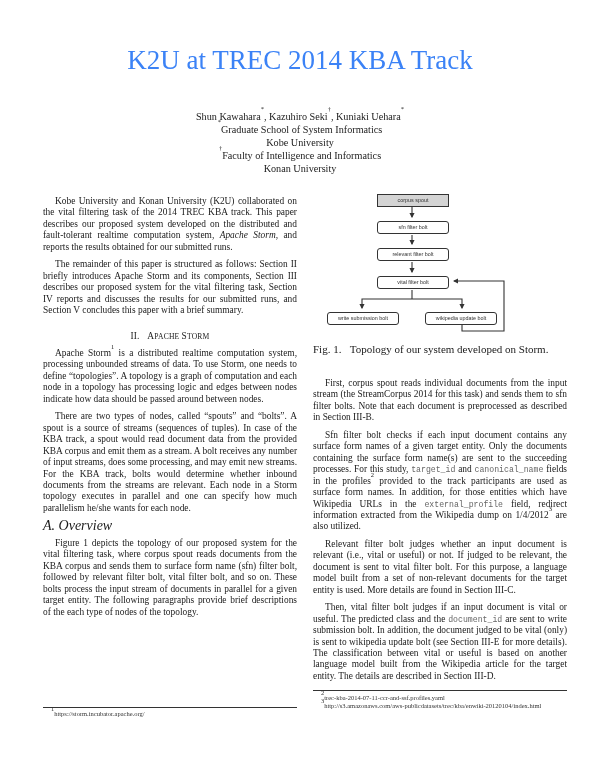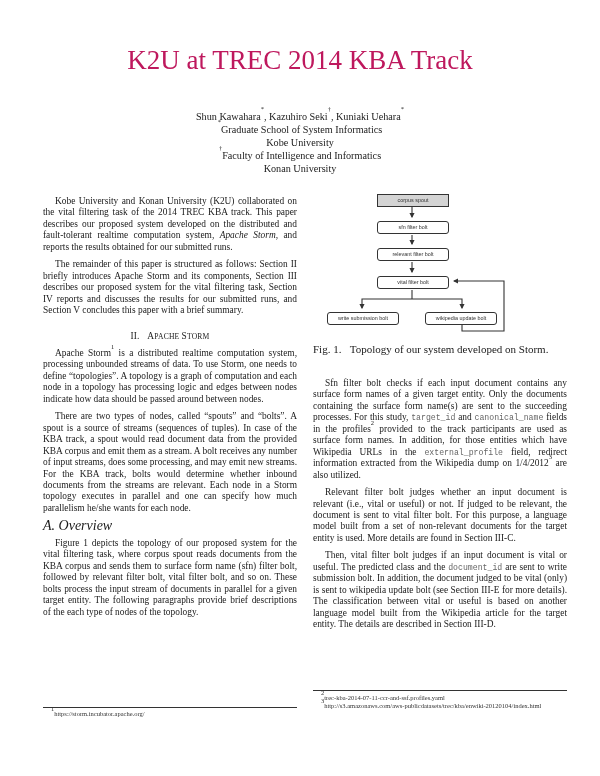--- a/index.html
+++ b/index.html
@@ -1,19 +1,19 @@
 <!DOCTYPE html>
 <html><head>
 <meta charset="utf-8">
 <style>
   html,body{margin:0;padding:0;background:#fff;}
   body{width:600px;height:776px;position:relative;overflow:hidden;
        font-family:"Liberation Serif","DejaVu Serif",serif;color:#1a1a1a;}
   .abs{position:absolute;}
-  .title{left:0;width:600px;top:45px;text-align:center;font-size:27px;line-height:30px;color:#be185d;}
+  .title{left:0;width:600px;top:45px;text-align:center;font-size:27px;line-height:30px;color:#3b82f6;}
   .authors{left:0;width:600px;top:110px;text-align:center;font-size:10.2px;line-height:13px;}
   .authors div{white-space:nowrap;}
   sup{font-size:6.5px;vertical-align:top;position:relative;top:-1px;line-height:0;}
   .col{width:254px;font-size:9.4px;line-height:11.45px;text-align:justify;hyphens:auto;}
   .col p{margin:0 0 6px 0;text-indent:12px;}
   .secthead{text-align:center;font-size:9.4px;line-height:11.5px;letter-spacing:0.2px;}
   .sc{font-size:7.6px;}
   .subhead{font-style:italic;font-size:14px;line-height:11.5px;}
   .mono{font-family:"Liberation Mono","DejaVu Sans Mono",monospace;font-size:8.2px;color:#666;}
   .fnrule{border-top:1px solid #333;width:254px;height:0;}
@@ -86,20 +86,21 @@
   <div class="node" style="left:64px;top:83px;width:70px;">vital filter bolt</div>
   <div class="node" style="left:14px;top:119px;width:70px;">write submission bolt</div>
   <div class="node" style="left:112px;top:119px;width:70px;">wikipedia update bolt</div>
 </div>
 
 <div class="abs caption" style="left:313px;top:344px;width:254px;">
   <span>Fig. 1.</span>&nbsp;&nbsp;&nbsp;<span>Topology of our system developed on Storm.</span>
 </div>
 
 <div class="abs col" style="left:313px;top:378px;">
+  <p>First, corpus spout reads individual documents from the input stream (the StreamCorpus 2014 for this task) and sends them to sfn filter bolts. Note that each document is preprocessed as described in Section III-B.</p>
   <p><span>Sfn filter bolt checks if each input document contains any surface form names of a given target entity. Only the documents containing the surface form name(s) are sent to the succeeding processes. For this study, </span><span class="mono">target_id</span><span> and </span><span class="mono">canonical_name</span><span> fields in the profiles</span><sup>2</sup><span> provided to the track participants are used as surface form names. In addition, for those entities which have Wikipedia URLs in the </span><span class="mono">external_profile</span><span> field, redirect information extracted from the Wikipedia dump on 1/4/2012</span><sup>3</sup><span> are also utilized.</span></p>
   <p>Relevant filter bolt judges whether an input document is relevant (i.e., vital or useful) or not. If judged to be relevant, the document is sent to vital filter bolt. For this purpose, a language model built from a set of non-relevant documents for the target entity is used. More details are found in Section III-C.</p>
   <p><span>Then, vital filter bolt judges if an input document is vital or useful. The predicted class and the </span><span class="mono">document_id</span><span> are sent to write submission bolt. In addition, the document judged to be vital (only) is sent to wikipedia update bolt (see Section III-E for more details). The classification between vital or useful is based on another language model built from the Wikipedia article for the target entity. The details are described in Section III-D.</span></p>
 </div>
 
 <div class="abs fnrule" style="left:313px;top:690px;"></div>
 <div class="abs fn" style="left:313px;top:694px;width:254px;">
   <div style="padding-left:8px;"><sup>2</sup><span>trec-kba-2014-07-11-ccr-and-ssf.profiles.yaml</span></div>
   <div style="text-indent:8px;"><sup>3</sup><span>http://s3.amazonaws.com/aws-publicdatasets/trec/kba/enwiki-20120104/index.html</span></div>
 </div>

